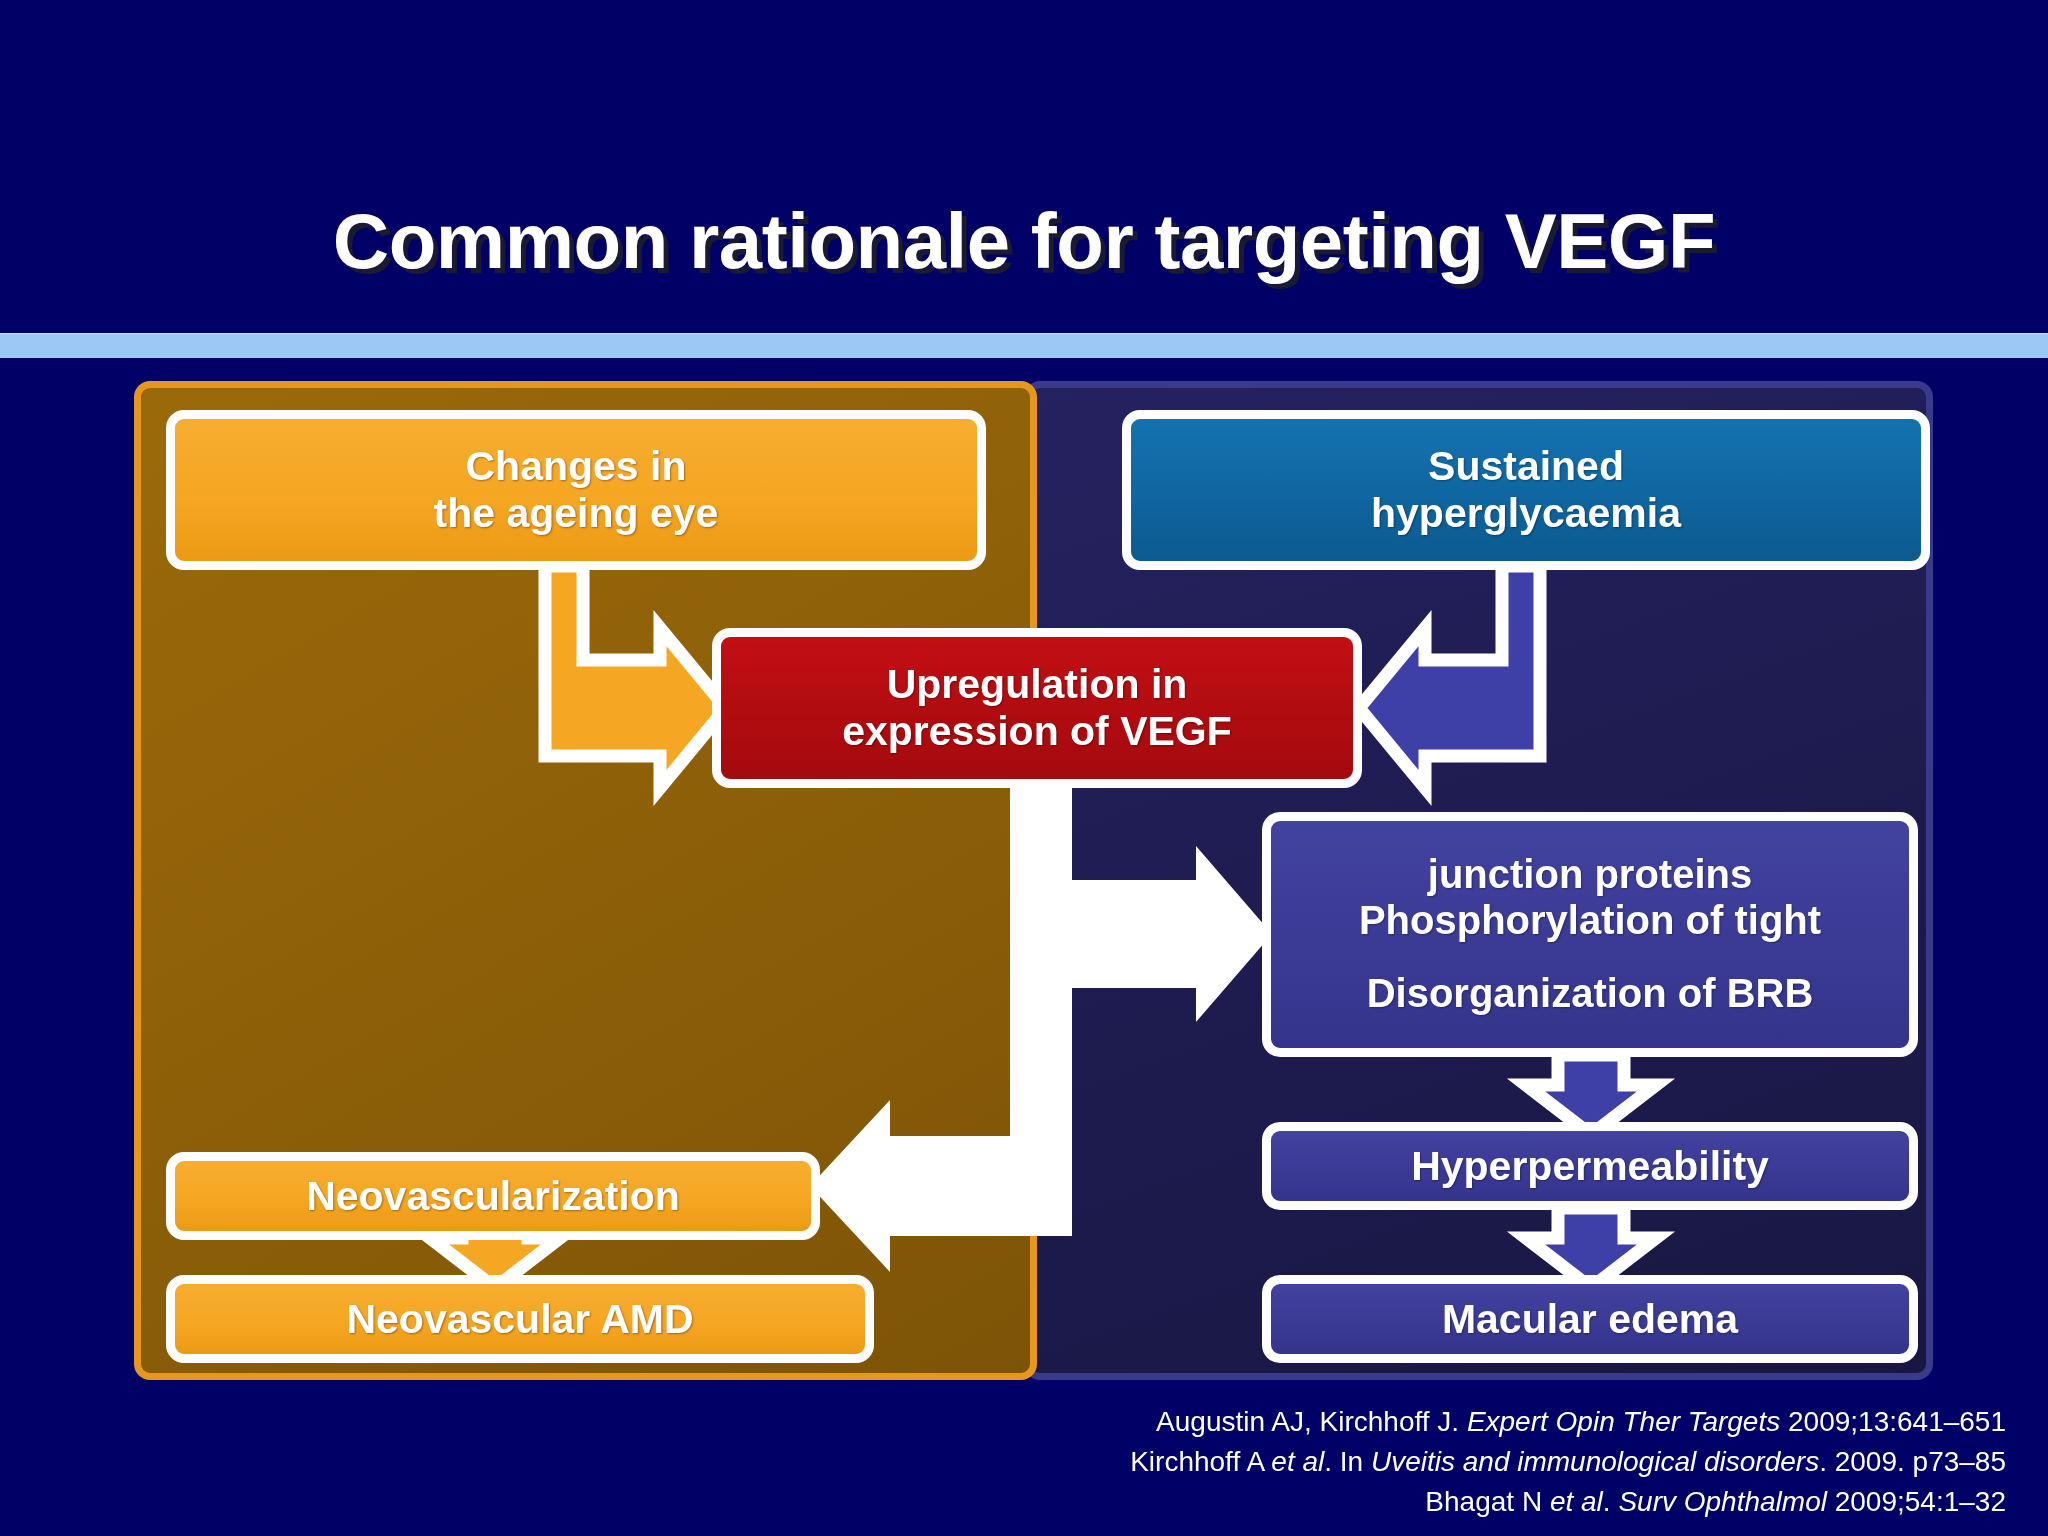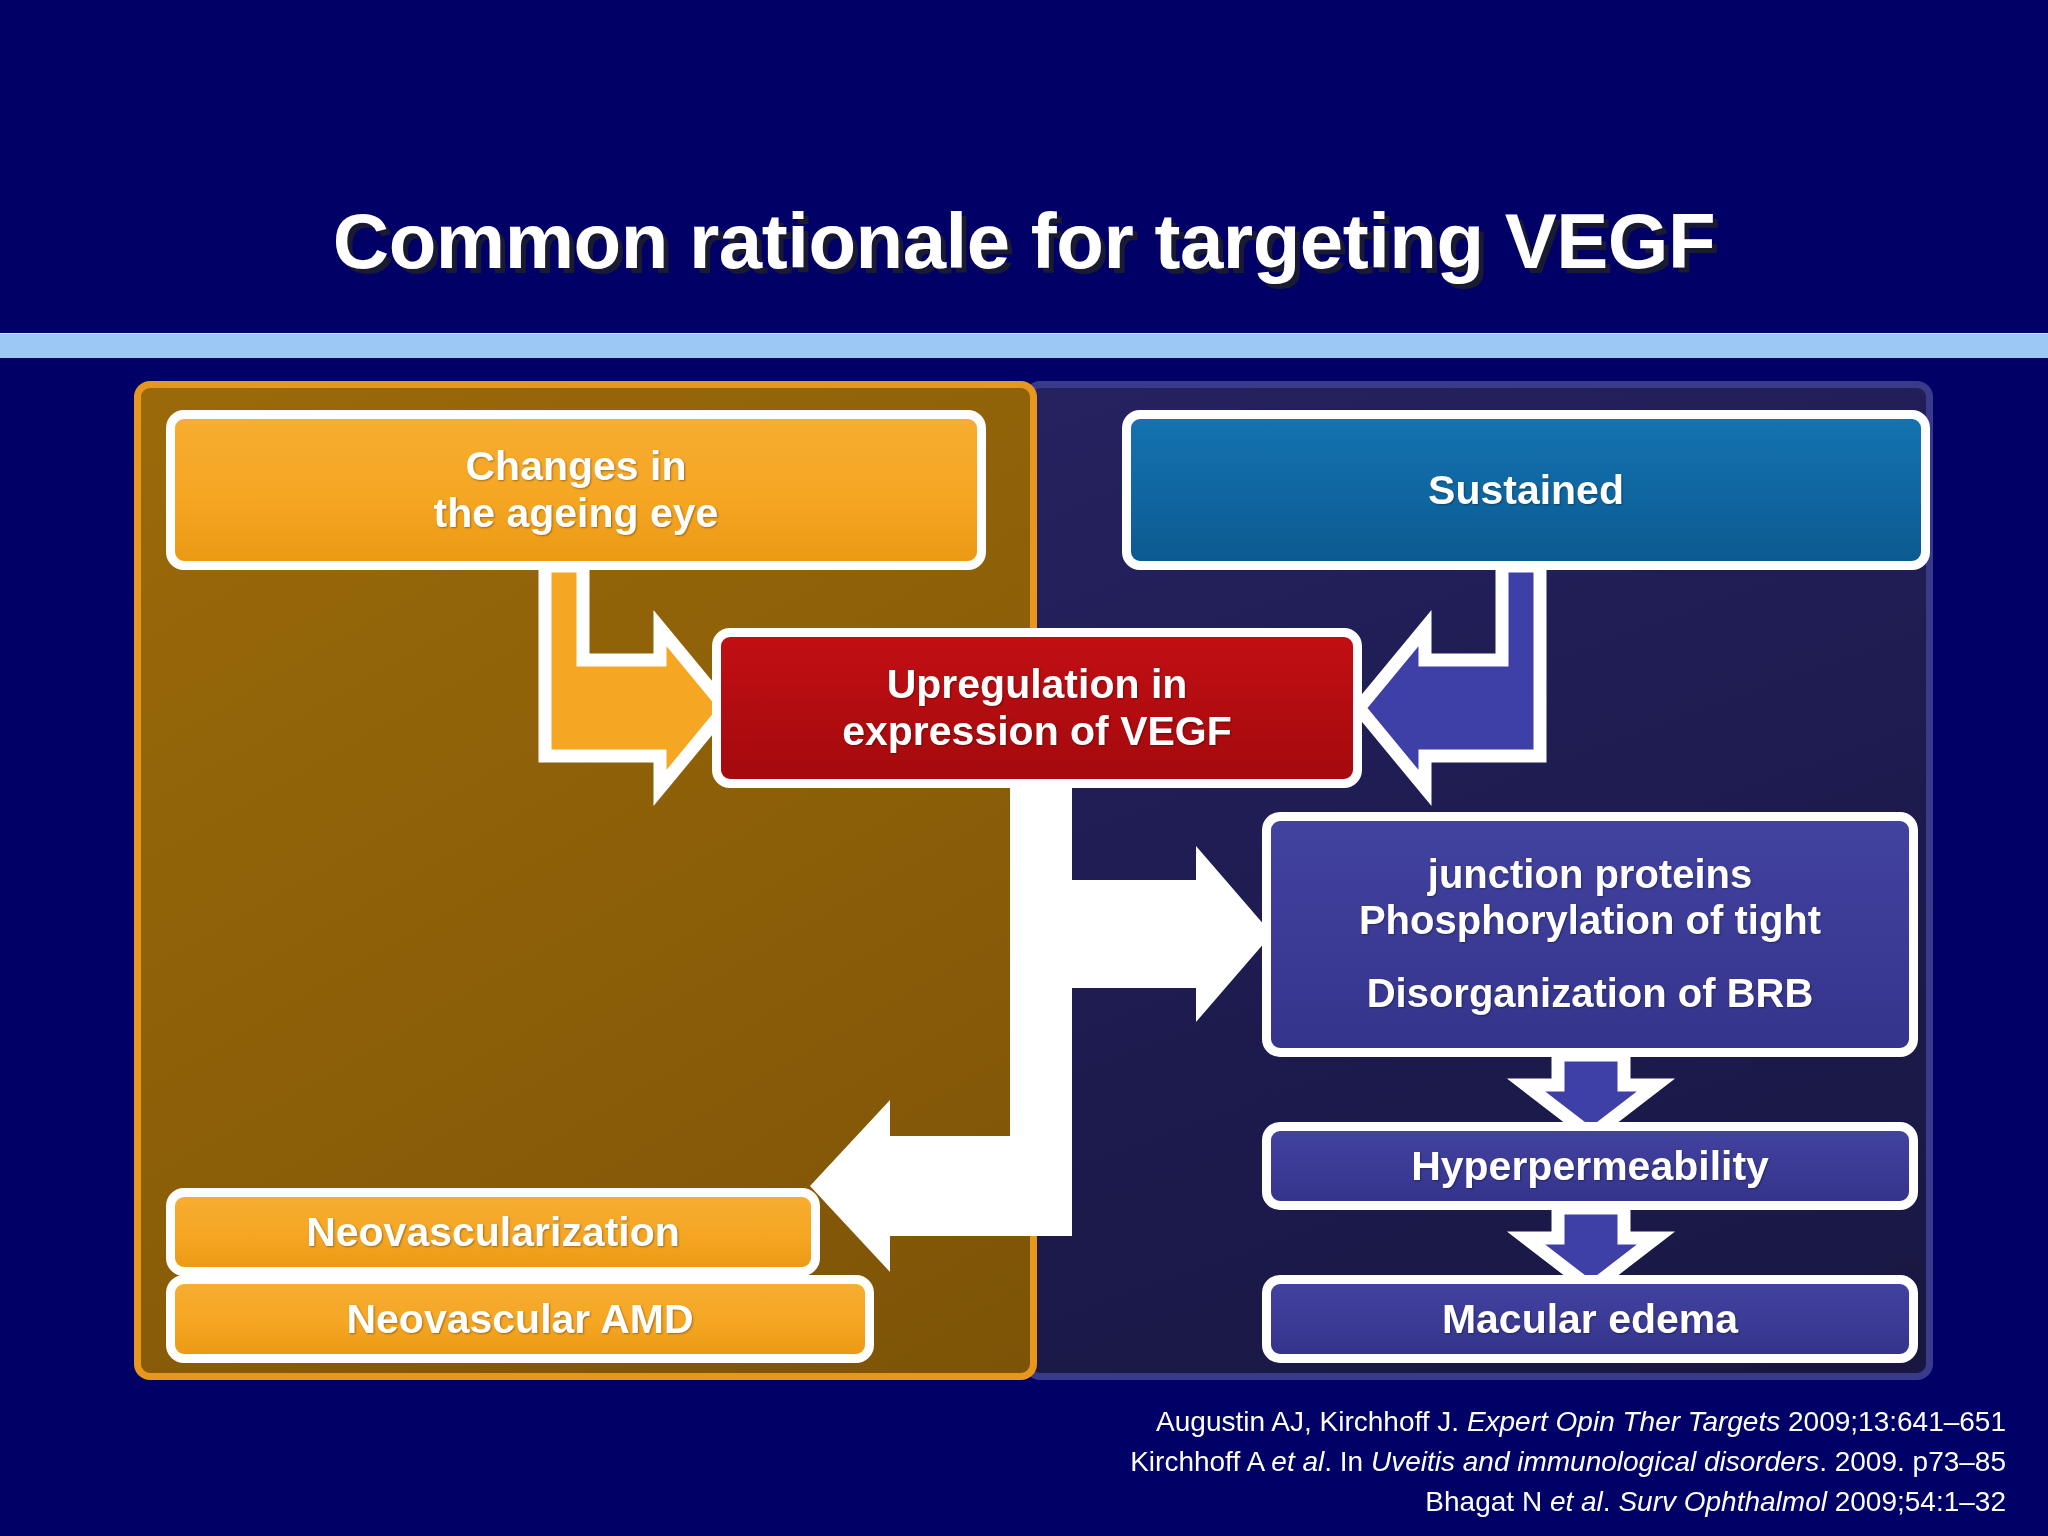--- a/index.html
+++ b/index.html
@@ -89,21 +89,21 @@
 
   .node-orange  { background: linear-gradient(180deg, #f7ad30 0%, #f5a623 55%, #eb9a14 100%); }
   .node-steel   { background: linear-gradient(180deg, #1472b0 0%, #0f66a0 55%, #0c5a8f 100%); }
   .node-red     { background: linear-gradient(180deg, #c20f14 0%, #b10c10 55%, #a40a0e 100%); }
   .node-indigo  { background: linear-gradient(180deg, #42429f 0%, #3b3b96 55%, #34348c 100%); }
 
   #node-ageing        { left: 166px;  top: 410px;  width: 820px;  height: 160px; font-size: 41px; }
   #node-hyper         { left: 1110px; top: 410px;  width: 808px;  height: 160px; font-size: 41px; margin-left: 12px; }
   #node-vegf          { left: 712px;  top: 628px;  width: 650px;  height: 160px; font-size: 41px; }
   #node-phos          { left: 1262px; top: 812px;  width: 656px;  height: 245px; font-size: 40px; }
-  #node-neovasc       { left: 166px;  top: 1188px; width: 654px;  height: 88px;  font-size: 41px; }
+  #node-neovasc       { left: 166px;  top: 1152px; width: 654px;  height: 88px;  font-size: 41px; }
   #node-amd           { left: 166px;  top: 1275px; width: 708px;  height: 88px;  font-size: 41px; }
   #node-hyperperm     { left: 1262px; top: 1122px; width: 656px;  height: 88px;  font-size: 41px; }
   #node-macular       { left: 1262px; top: 1275px; width: 656px;  height: 88px;  font-size: 41px; }
 
   #node-phos .para-gap { height: 28px; }
 
   
   #arrow-layer {
     position: absolute;
     left: 0; top: 0;
@@ -224,20 +224,21 @@
   </g>
 </svg>
 
 <div class="node node-orange" id="node-ageing">
   <span class="line">Changes in</span>
   <span class="line">the ageing eye</span>
 </div>
 
 <div class="node node-steel" id="node-hyper">
   <span class="line">Sustained</span>
+  <span class="line">hyperglycaemia</span>
 </div>
 
 <div class="node node-red" id="node-vegf">
   <span class="line">Upregulation in</span>
   <span class="line">expression of VEGF</span>
 </div>
 
 <div class="node node-indigo" id="node-phos">
   <span class="line">junction proteins</span>
   <span class="line">Phosphorylation of tight</span>

